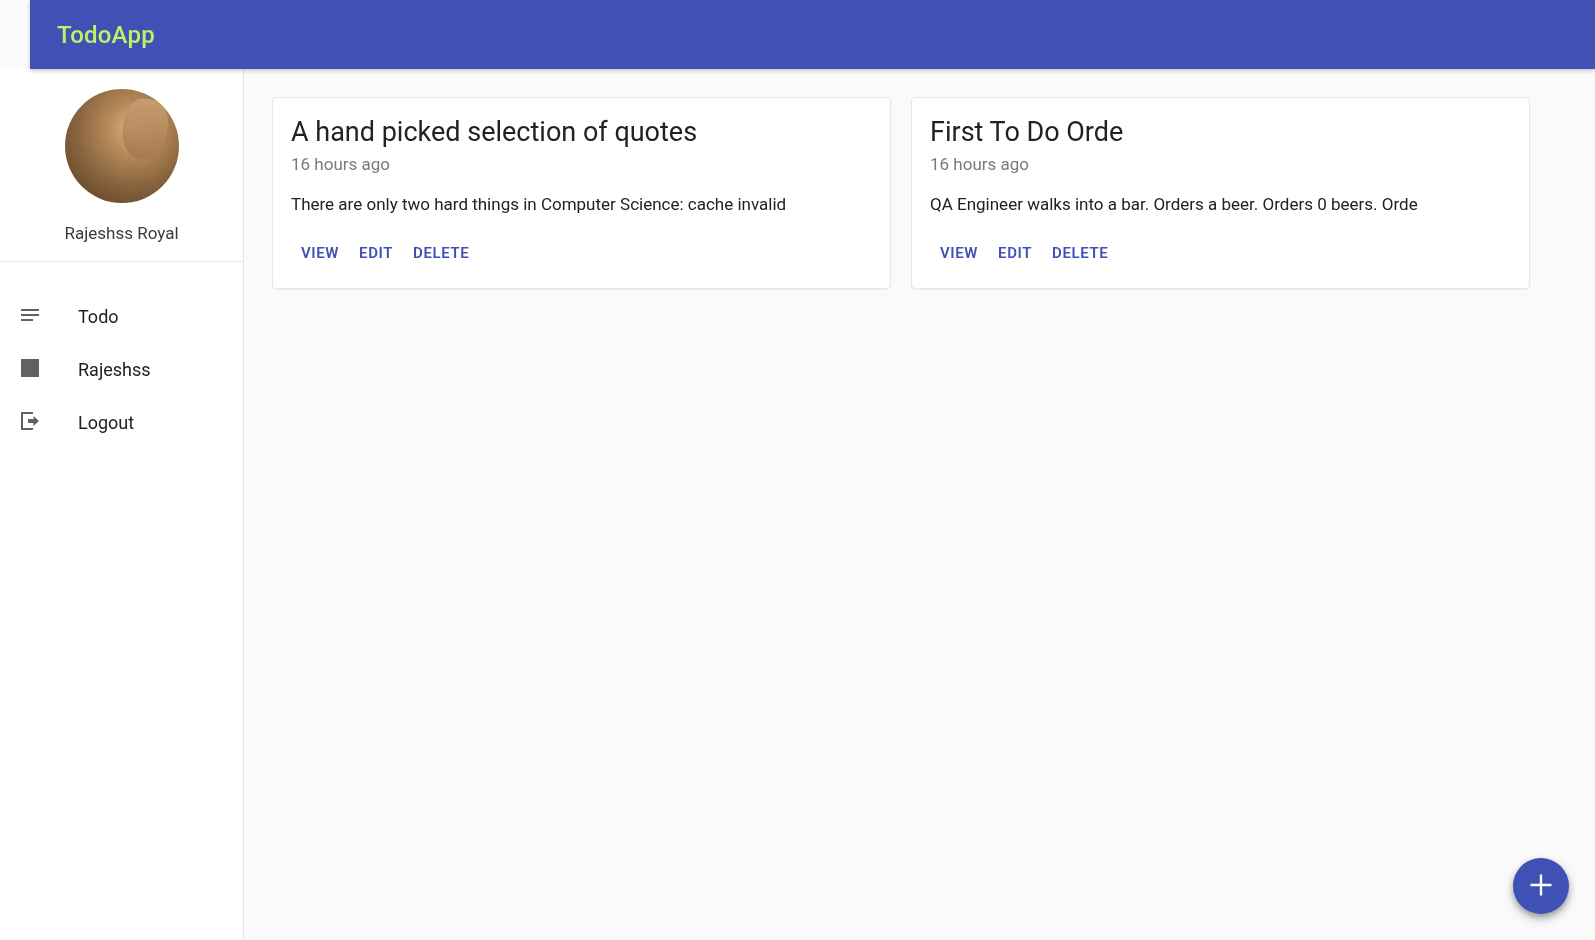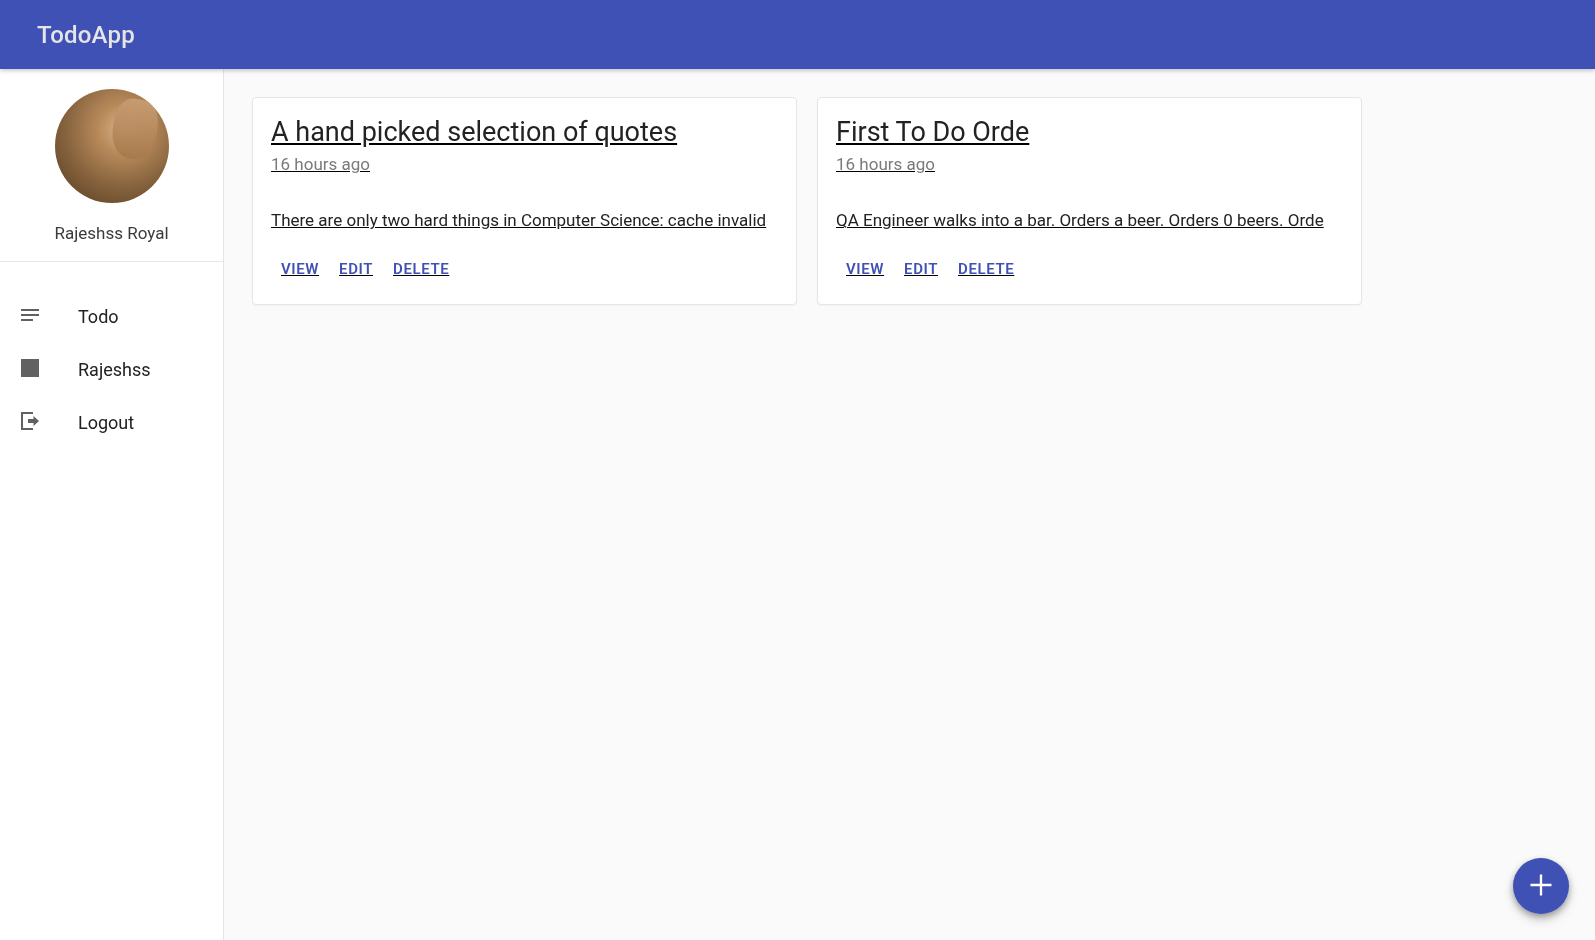--- a/index.html
+++ b/index.html
@@ -11,43 +11,44 @@
     body {
       font-family: "Roboto", "Helvetica", "Arial", sans-serif;
       background: #fafafa;
       width: 1595px;
       height: 940px;
       overflow: hidden;
     }
 
     .app-bar {
       background: #3f51b5;
-      color: #e5e5e5;
+      color: #bef264;
       height: 69px;
       display: flex;
       align-items: center;
-      padding: 0 37px;
+      padding: 0 27px;
       box-shadow: 0 2px 4px rgba(0,0,0,0.2);
       position: relative;
       z-index: 10;
+      margin-left: 30px;
     }
 
     .app-title {
       font-size: 24px;
       font-weight: 500;
       letter-spacing: 0.2px;
     }
 
     .layout {
       display: flex;
       height: calc(100% - 69px);
     }
 
     .sidebar {
-      width: 224px;
+      width: 244px;
       background: #fff;
       border-right: 1px solid #e5e5e5;
       display: flex;
       flex-direction: column;
     }
 
     .profile {
       padding: 20px 0 18px;
       display: flex;
       flex-direction: column;
@@ -121,42 +122,41 @@
       position: relative;
       overflow: hidden;
     }
 
     .cards {
       display: flex;
       gap: 20px;
     }
 
     .card {
-      width: 545px;
+      width: 619px;
       background: #fff;
       border: 1px solid #e6e6e6;
       border-radius: 4px;
       box-shadow: 0 1px 2px rgba(0,0,0,0.04);
       padding: 18px 18px 8px;
       overflow: hidden;
-      text-decoration: underline;
     }
 
     .card-title {
       font-size: 27px;
       font-weight: 400;
       color: #222;
       line-height: 1.2;
       margin-bottom: 6px;
     }
 
     .card-time {
       font-size: 17px;
       color: #7a7a7a;
-      margin-bottom: 36px;
+      margin-bottom: 20px;
     }
 
     .card-body {
       font-size: 17px;
       color: #222;
       margin-bottom: 22px;
       white-space: nowrap;
       overflow: hidden;
     }
 

